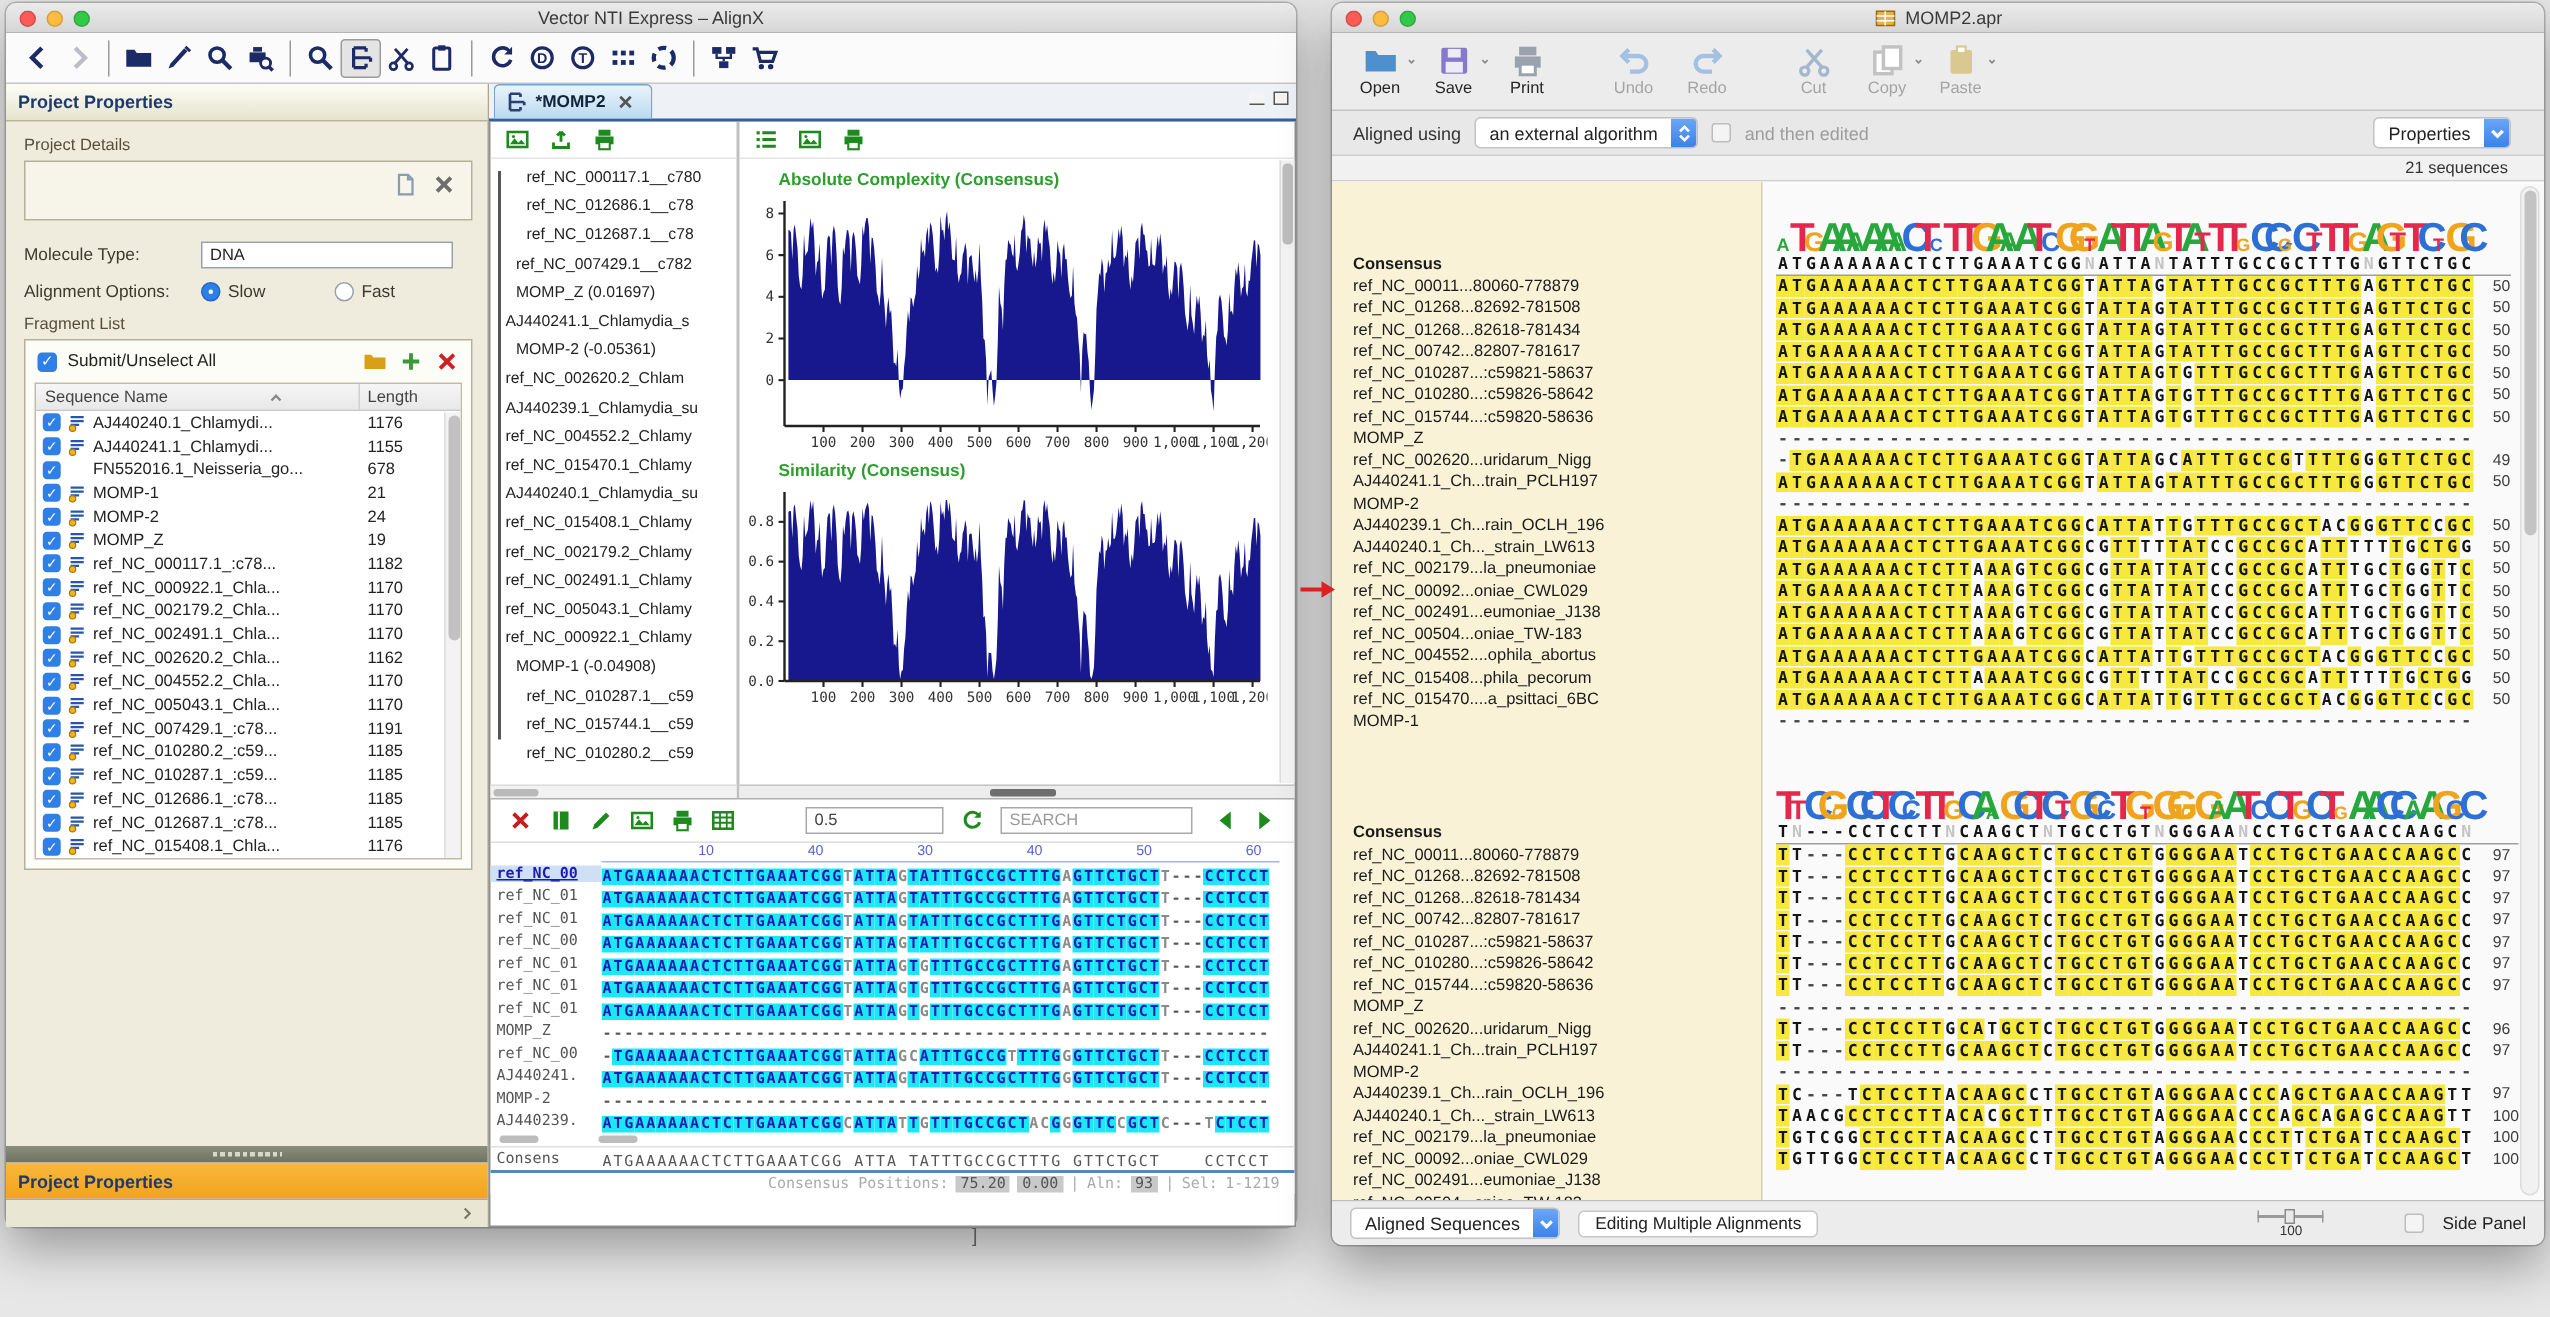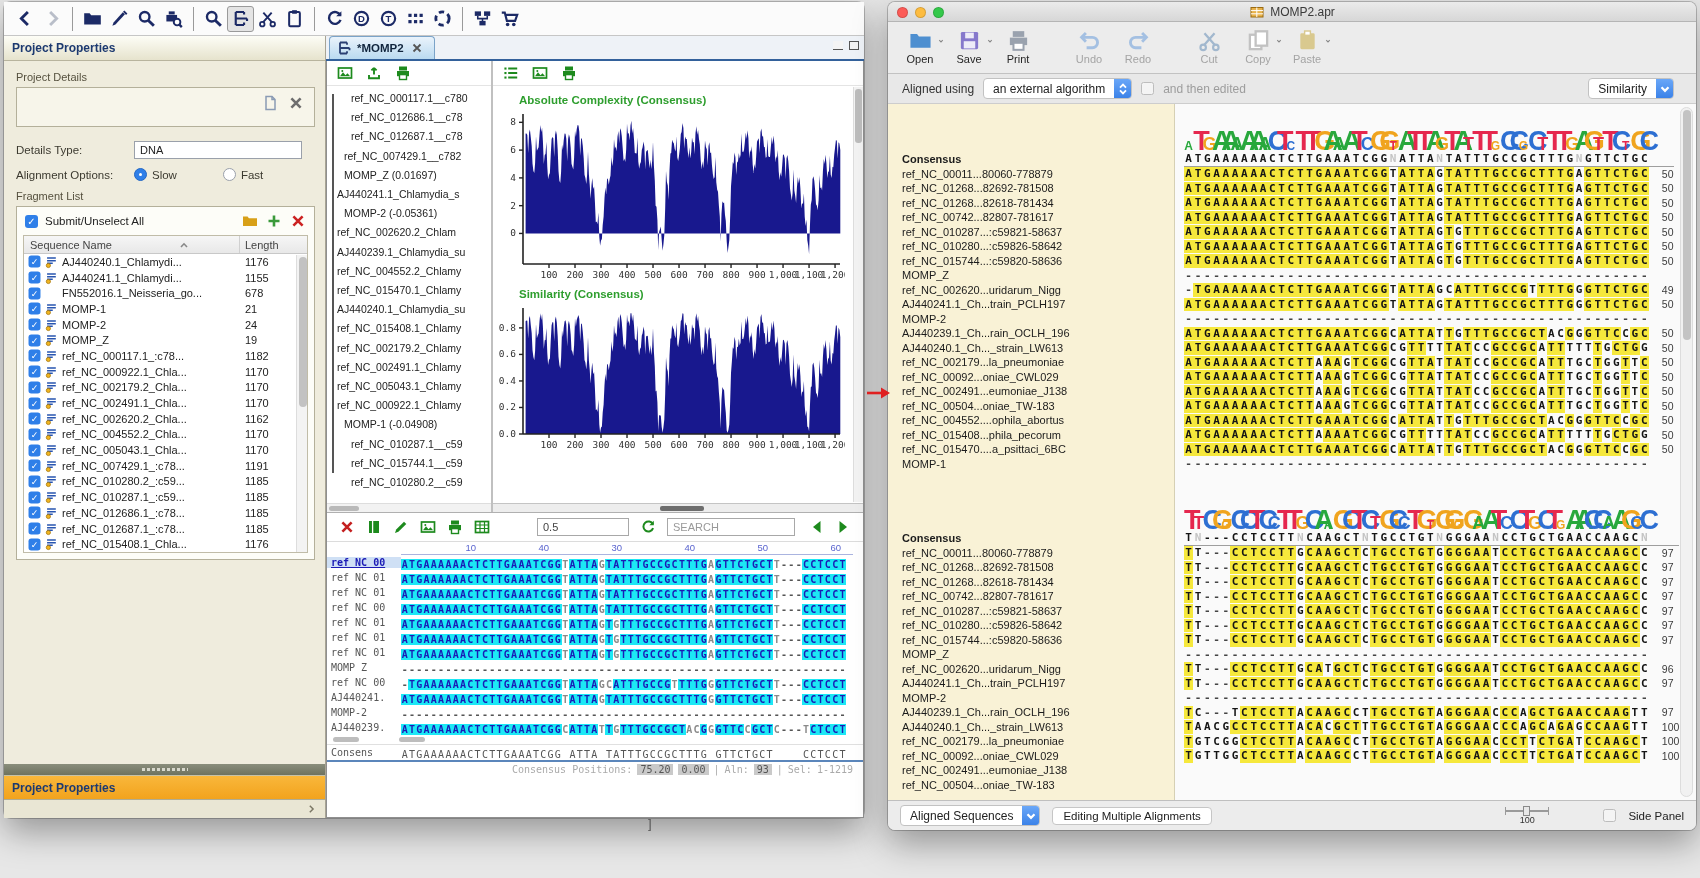--- a/index.html
+++ b/index.html
@@ -137,20 +137,28 @@
   .sl-val{font-size:9px;color:#333;margin-top:3px}
   
   #red-arrow{position:absolute;left:865px;top:386px}
   #stray{position:absolute;left:648px;top:816px;font-size:13px;color:#555}
   .ttl-ic{display:inline-flex;margin-right:5px;vertical-align:-2px}
 </style>
 </head>
 <body>
 
 <div class="win" id="lw">
+  <div class="tbar">
+    <div class="lights">
+      <span class="lt r"></span>
+      <span class="lt y"></span>
+      <span class="lt g"></span>
+    </div>
+    <span>Vector NTI Express – AlignX</span>
+  </div>
   <div class="lw-tools" id="lw-toolbar">
       <span class="tbtn">
         <svg width="19" height="19" viewBox="0 0 16 16">
           <path d="M10 2.5 4.5 8 10 13.5" fill="none" stroke="currentColor" stroke-width="2.4"></path>
         </svg>
       </span>
       <span class="tbtn dis">
         <svg width="19" height="19" viewBox="0 0 16 16">
           <path d="M6 2.5 11.5 8 6 13.5" fill="none" stroke="currentColor" stroke-width="2.4"></path>
         </svg>
@@ -276,21 +284,21 @@
                 </svg>
               </span>
             <span style="color:#6e6e6e">
                 <svg width="16" height="16" viewBox="0 0 16 16">
                   <path d="M3.4 3.4l9.2 9.2M12.6 3.4l-9.2 9.2" stroke="currentColor" stroke-width="2.6"></path>
                 </svg>
               </span>
           </div>
         </div>
         <div class="form-row">
-          <span class="lab">Details Type:</span>
+          <span class="lab">Molecule Type:</span>
           <input class="tfield" value="DNA" style="">
         </div>
         <div class="form-row">
           <span class="lab">Alignment Options:</span>
           <span class="radio">
               <span class="rdot on"></span>
               <span>Slow</span>
             </span>
           <span class="radio" style="margin-right:0">
               <span class="rdot"></span>
@@ -1087,28 +1095,29 @@
       <span class="step">
           <svg width="16" height="16" viewBox="0 0 16 16">
             <path d="M5 6.6 8 3.6l3 3" fill="none" stroke="currentColor" stroke-width="1.8"></path>
             <path d="M5 9.4l3 3 3-3" fill="none" stroke="currentColor" stroke-width="1.8"></path>
           </svg>
         </span>
     </span>
     <span class="mchk"></span>
     <span class="dim">and then edited</span>
     <span class="combo" style="margin-left:auto;margin-right:8px">
-      <span class="val">Similarity</span>
+      <span class="val">Properties</span>
       <span class="step">
           <svg width="16" height="16" viewBox="0 0 16 16">
             <path d="M4.5 6.2 8 9.8l3.5-3.6" fill="none" stroke="currentColor" stroke-width="2.2"></path>
           </svg>
         </span>
     </span>
   </div>
+  <div class="rw-count">21 sequences</div>
   <div class="rw-main">
     <div class="cream"></div>
     <div class="blocks" id="rw-blocks">
         <div class="blk">
           <div class="names">
             <div class="sp"></div>
             <div class="cn">Consensus</div>
             <div>ref_NC_00011...80060-778879</div>
             <div>ref_NC_01268...82692-781508</div>
             <div>ref_NC_01268...82618-781434</div>

